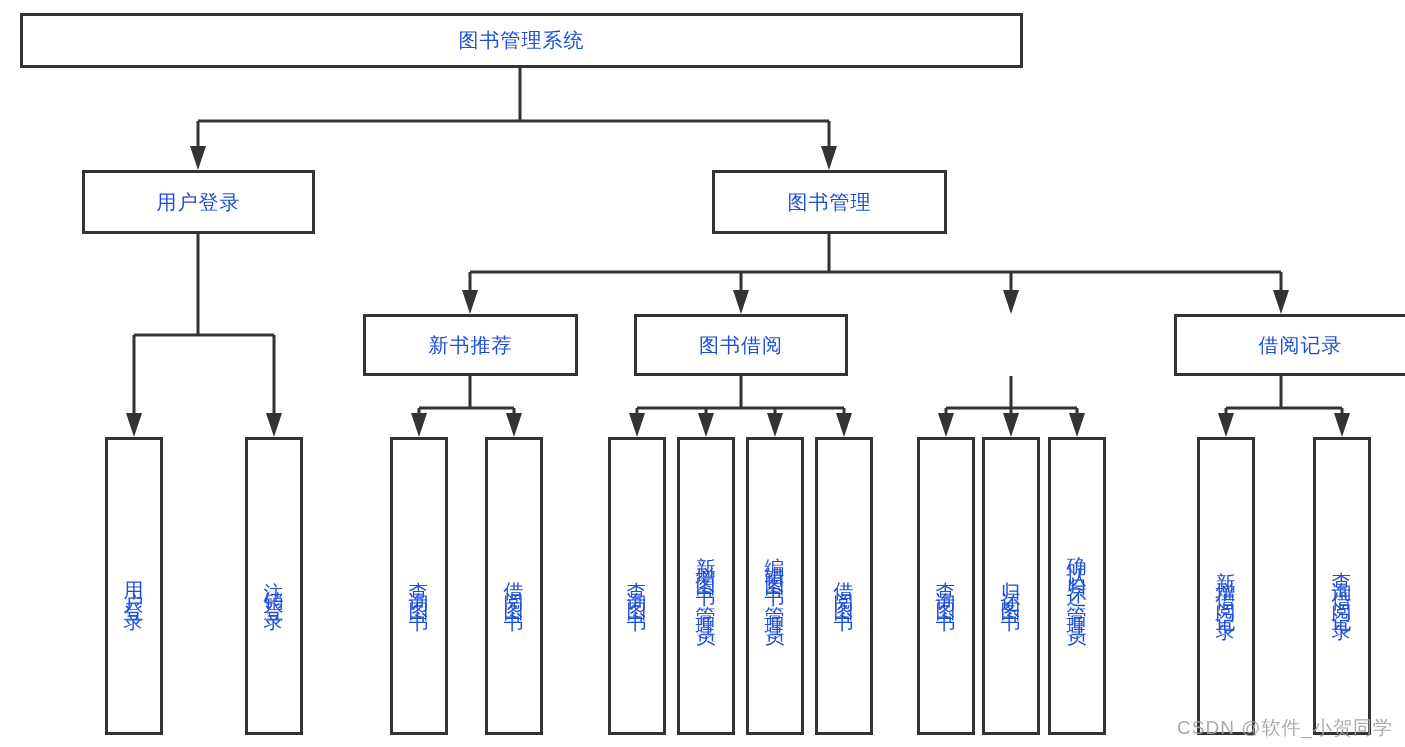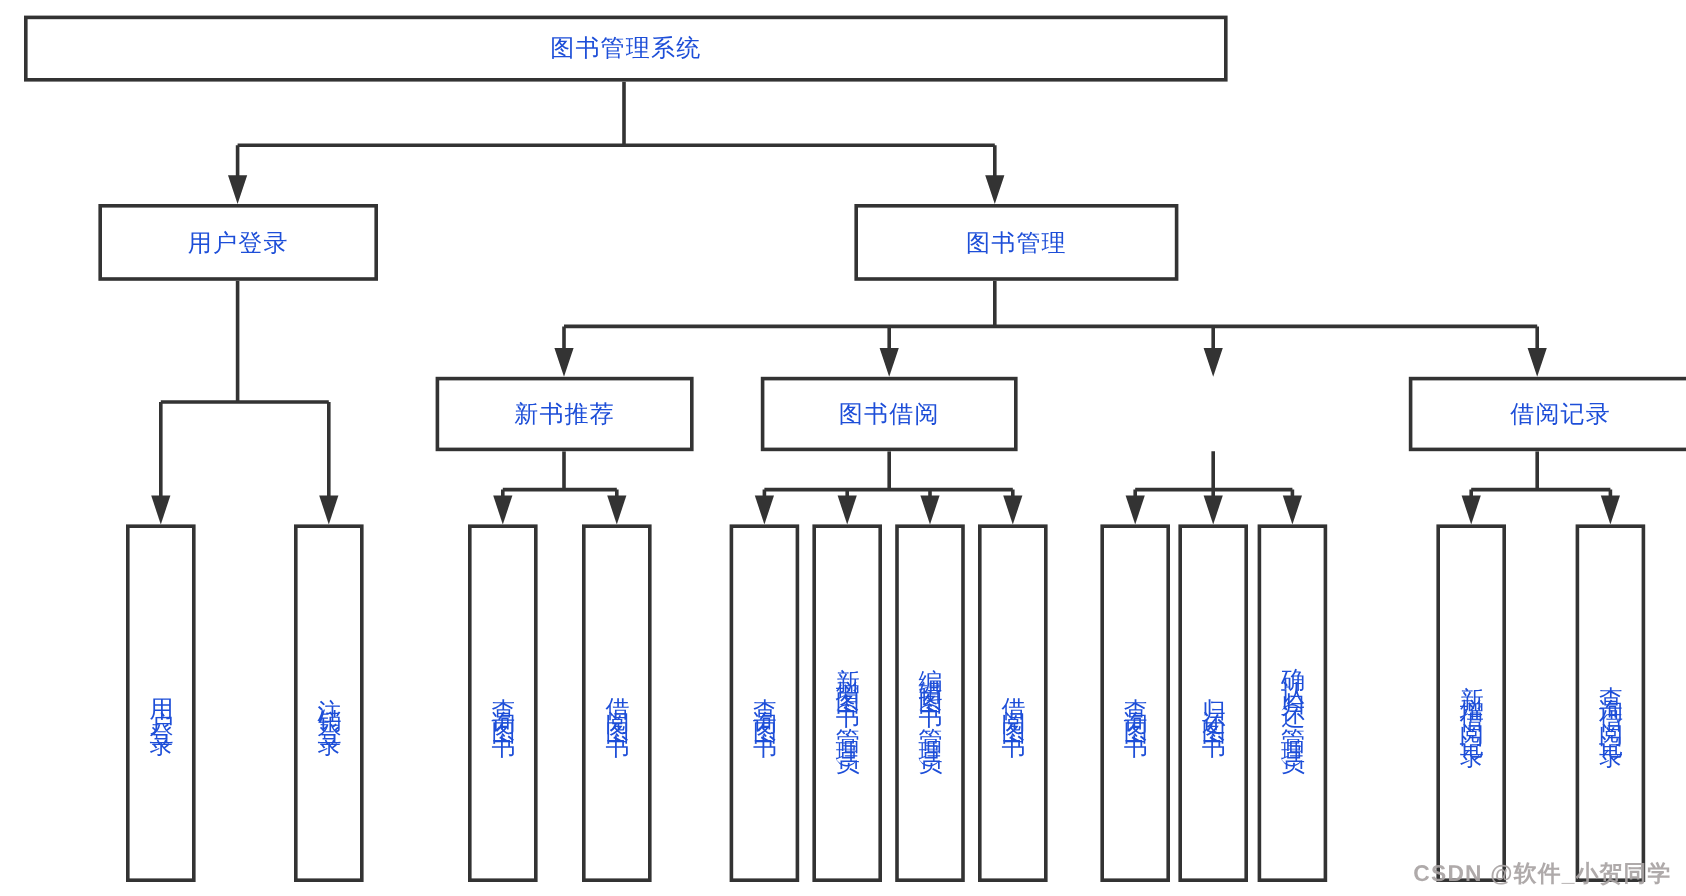--- a/index.html
+++ b/index.html
@@ -43,21 +43,20 @@
   }
   #watermark {
     position: absolute;
     right: 12px;
     bottom: 6px;
     font-size: 19px;
     color: rgba(168, 163, 163, 0.92);
     letter-spacing: 1px;
     white-space: nowrap;
     z-index: 5;
-    font-weight: bold;
   }
 </style>
 </head>
 <body>
 
 <div id="canvas">
 
   <svg id="connector-layer" viewBox="0 0 1405 747" xmlns="http://www.w3.org/2000/svg">
     <path fill="none" stroke="#333333" stroke-width="3" d="M520 68 V121
              M198 121 H829
@@ -115,21 +114,21 @@
     </g>
   </svg>
 
   <div class="node" style="left:20px; top:13px; width:1003px; height:55px;">
     <span class="lbl">图书管理系统</span>
   </div>
 
   <div class="node" style="left:82px; top:170px; width:233px; height:64px;">
     <span class="lbl">用户登录</span>
   </div>
-  <div class="node" style="left:712px; top:170px; width:270px; height:64px;">
+  <div class="node" style="left:712px; top:170px; width:235px; height:64px;">
     <span class="lbl">图书管理</span>
   </div>
 
   <div class="node" style="left:363px; top:314px; width:215px; height:62px;">
     <span class="lbl">新书推荐</span>
   </div>
   <div class="node" style="left:634px; top:314px; width:214px; height:62px;">
     <span class="lbl">图书借阅</span>
   </div>
   <div class="node" style="left:1174px; top:314px; width:253px; height:62px;">

